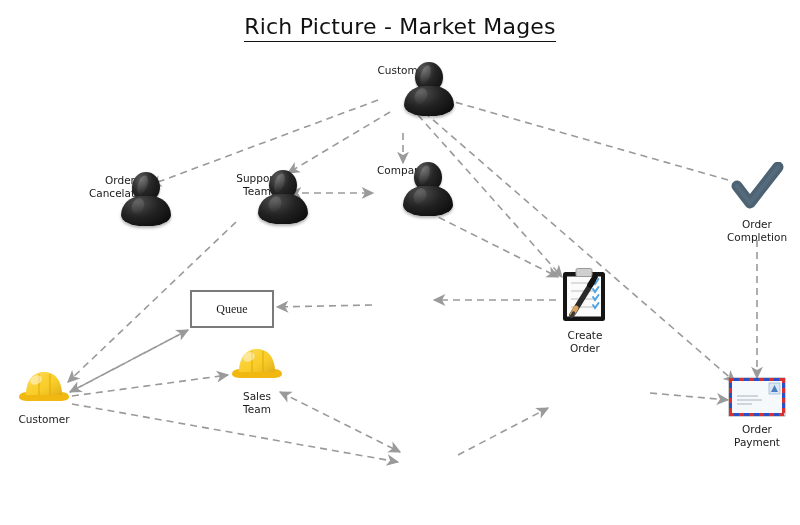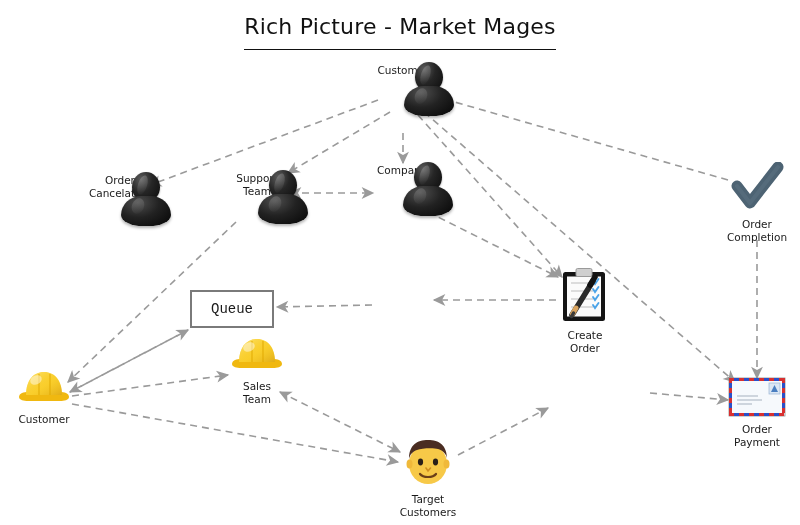--- a/index.html
+++ b/index.html
@@ -33,21 +33,21 @@
     width: 800px;
     text-align: center;
     font-family: "DejaVu Sans", sans-serif;
     font-size: 22px;
     font-weight: 400;
     color: #111111;
     letter-spacing: 0.2px;
   }
   .title span.t-inner {
     border-bottom: 1.5px solid #111111;
-    padding-bottom: 10px;
+    padding-bottom: 2px;
   }
   .node {
     position: absolute;
     display: flex;
     flex-direction: column;
     align-items: center;
     justify-content: flex-start;
   }
   .node .label {
     font-family: "DejaVu Sans", sans-serif;
@@ -134,22 +134,22 @@
   .box {
     position: absolute;
     border: 2px solid #7a7a7a;
     background: #ffffff;
     display: flex;
     align-items: center;
     justify-content: center;
     box-sizing: border-box;
   }
   .box .box-label {
-    font-family: Liberation Mono, monospace;
-    font-size: 14px;
+    font-family: Liberation Serif, serif;
+    font-size: 12px;
     color: #1a1a1a;
     white-space: nowrap;
   }
 </style>
 </head>
 <body>
 
 <div id="canvas">
 
   <div class="title"><span class="t-inner">Rich Picture - Market Mages</span></div>
@@ -282,21 +282,21 @@
           </defs>
           <path d="M22 7 C22 18 22 23 22 28" stroke="#e0a800" stroke-width="1.6" fill="none" opacity="0.6"></path>
           <path d="M33 7 C33 18 33 23 33 28" stroke="#e0a800" stroke-width="1.6" fill="none" opacity="0.6"></path>
           <ellipse cx="19" cy="13" rx="6" ry="4.5" fill="#ffffff" opacity="0.45" transform="rotate(-25 19 13)"></ellipse>
         </svg>
       </span>
     </span>
     <span class="label">Customer</span>
   </div>
 
-  <div class="node" id="node-sales_team" style="left: 197px; top: 334px; width: 120px;">
+  <div class="node" id="node-sales_team" style="left: 197px; top: 344px; width: 120px;">
     <span class="icon-wrap">
       <span class="hardhat">
         <svg width="54" height="40" viewBox="0 0 54 40" xmlns="http://www.w3.org/2000/svg">
           <path d="M2 30 C2 26 7 25 11 25 L43 25 C47 25 52 26 52 30 C52 33 47 34 43 34 L11 34 C7 34 2 33 2 30 Z" fill="#f0b810"></path>
           <path d="M9 28 C9 14 16 5 27 5 C38 5 45 14 45 28 Z" fill="#fbd234"></path>
           <path d="M9 28 C9 14 16 5 27 5 C38 5 45 14 45 28 Z" fill="url(#hhg2)"></path>
           <defs>
             <linearGradient id="hhg2" x1="0" y1="0" x2="1" y2="1">
               <stop offset="0%" stop-color="#ffeb8a" stop-opacity="0.9"></stop>
               <stop offset="55%" stop-color="#f6c518" stop-opacity="0.3"></stop>
@@ -365,32 +365,14 @@
             <line x1="9" y1="23" x2="34" y2="23"></line>
             <line x1="9" y1="27" x2="24" y2="27"></line>
           </g>
         </svg>
       </span>
     </span>
     <span class="label">Order
 Payment</span>
   </div>
 
-  <div class="node" id="node-target_customers" style="left: 368px; top: 437px; width: 120px;">
-    <span class="icon-wrap">
-      <span class="face">
-        <svg width="48" height="50" viewBox="0 0 48 50" xmlns="http://www.w3.org/2000/svg">
-          <ellipse cx="24" cy="27" rx="19" ry="20" fill="#f7c948"></ellipse>
-          <path d="M5 22 C5 8 13 3 24 3 C35 3 43 8 43 22 C43 17 38 13 34 12 C30 11 18 11 13 13 C9 14.5 6 17 5 22 Z" fill="#4a2d22"></path>
-          <ellipse cx="5.5" cy="27" rx="3" ry="4.5" fill="#f0b93a"></ellipse>
-          <ellipse cx="42.5" cy="27" rx="3" ry="4.5" fill="#f0b93a"></ellipse>
-          <ellipse cx="16.5" cy="25" rx="2.6" ry="3.4" fill="#2a2018"></ellipse>
-          <ellipse cx="31.5" cy="25" rx="2.6" ry="3.4" fill="#2a2018"></ellipse>
-          <path d="M22 31 L24 34 L26.5 31" fill="none" stroke="#d08f20" stroke-width="1.6" stroke-linecap="round"></path>
-          <path d="M16 37 C19 41 29 41 32 37" fill="none" stroke="#6b3f18" stroke-width="2.2" stroke-linecap="round"></path>
-        </svg>
-      </span>
-    </span>
-    <span class="label">Target
-Customers</span>
-  </div>
 
 </div>
 
 </body></html>

